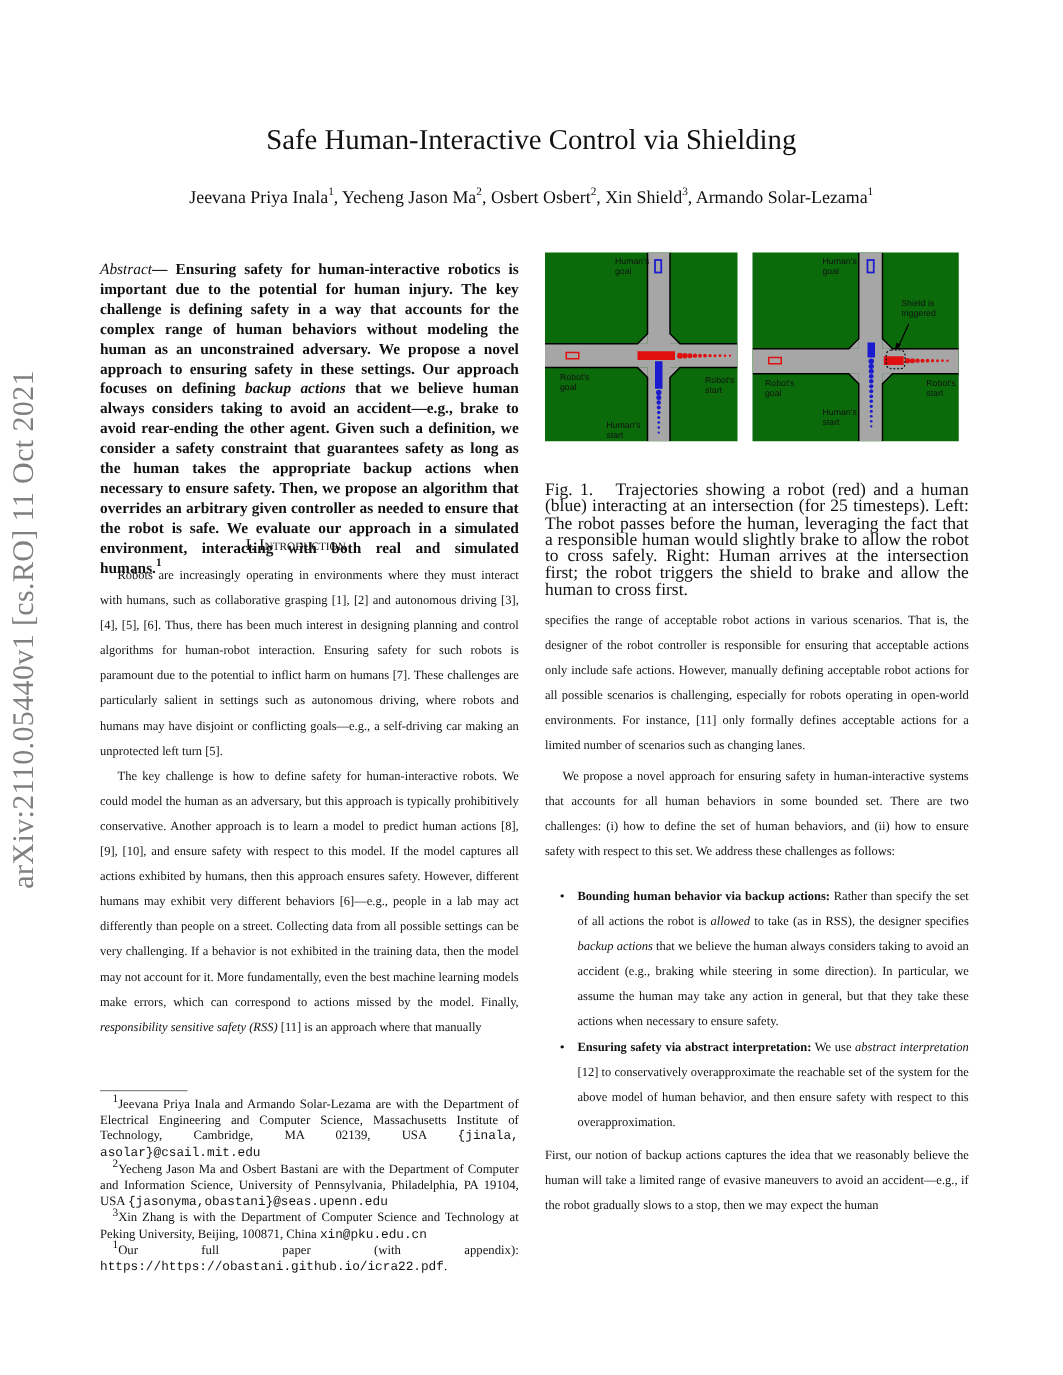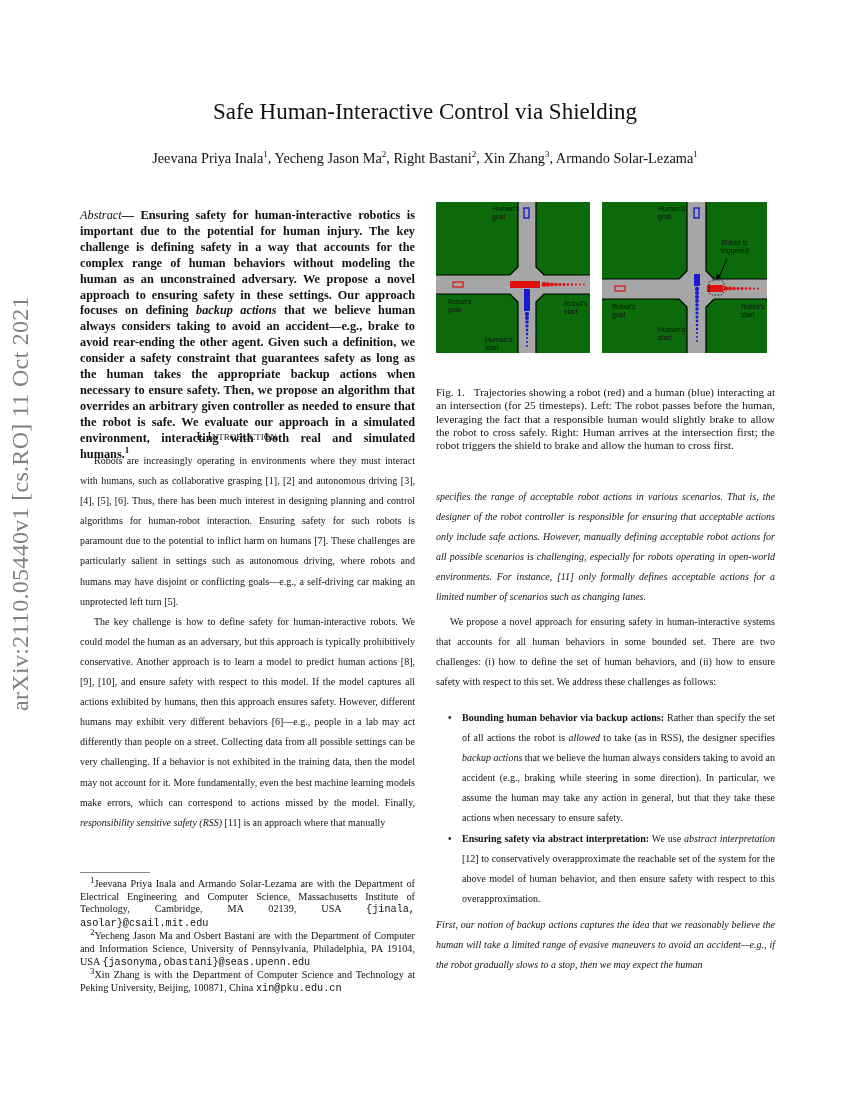--- a/index.html
+++ b/index.html
@@ -8,66 +8,67 @@
   .title { position:absolute; left:0; width:850px; top:99px; text-align:center; font-weight:normal; font-size:23px; }
   .authors { position:absolute; left:0; width:850px; top:150px; text-align:center; font-size:14.3px; }
   sup { font-size:9px; vertical-align:super; line-height:0; }
   .col { position:absolute; font-size:10px; line-height:20.1px; text-align:justify; }
   .colL { left:80px; width:335px; }
   .colR { left:436px; width:339px; }
   .abstract { position:absolute; left:80px; top:208px; width:335px; font-weight:bold; font-size:12.3px; line-height:15.9px; text-align:justify; }
   .abstract i { }
   .sec-head { position:absolute; left:69px; width:335px; top:428px; text-align:center; font-size:13.2px; font-variant:small-caps; }
   p { margin:0; text-indent:14px; }
-  .noindent { text-indent:0;font-style:italic; }
+  .noindent { text-indent:0; }
   .foot { position:absolute; left:80px; top:878px; width:335px; font-size:10.2px; line-height:12.6px; text-align:justify; }
   .foot p { text-indent:10px; }
   .mono { font-family:"Liberation Mono", monospace; }
   .foot-rule { position:absolute; left:80px; top:872px; width:70px; border-top:0.6px solid #888; }
   .fig { position:absolute; top:202px; height:151px; background:#0b6b0b; overflow:hidden; }
   .figL { left:436px; width:154px; }
   .figR { left:602px; width:165px; }
   .fig svg { width:100%; height:100%; display:block; }
-  .caption { position:absolute; left:436px; top:386px; width:339px; font-size:11px; line-height:13.3px; text-align:justify; }
+  .caption { position:absolute; left:436px; top:386px; width:339px; font-size:14px; line-height:13.3px; text-align:justify; }
   ul { margin:0; padding-left:26px; list-style:none; }
   li { position:relative; text-indent:0; }
   li::before { content:"\2022"; position:absolute; left:-14px; top:0; font-weight:bold; }
   .sm-lbl { font-family:"Liberation Sans", sans-serif; font-size:7px; fill:#111; }
 </style>
 </head>
 <body>
 
 <div class="arxiv">arXiv:2110.05440v1  [cs.RO]  11 Oct 2021</div>
 
 <div class="title">Safe Human-Interactive Control via Shielding</div>
 
 <div class="authors">
   <span>Jeevana Priya Inala</span><sup>1</sup>,
   <span>Yecheng Jason Ma</span><sup>2</sup>,
-  <span>Right Bastani</span><sup>2</sup>,
-  <span>Xin Zhang</span><sup>3</sup>,
+  <span>Osbert Osbert</span><sup>2</sup>,
+  <span>Xin Shield</span><sup>3</sup>,
   <span>Armando Solar-Lezama</span><sup>1</sup>
 </div>
 
 <div class="abstract">
   <i style="font-weight:normal">Abstract</i><span>— Ensuring safety for human-interactive robotics is important due to the potential for human injury. The key challenge is defining safety in a way that accounts for the complex range of human behaviors without modeling the human as an unconstrained adversary. We propose a novel approach to ensuring safety in these settings. Our approach focuses on defining </span><i>backup actions</i><span> that we believe human always considers taking to avoid an accident—e.g., brake to avoid rear-ending the other agent. Given such a definition, we consider a safety constraint that guarantees safety as long as the human takes the appropriate backup actions when necessary to ensure safety. Then, we propose an algorithm that overrides an arbitrary given controller as needed to ensure that the robot is safe. We evaluate our approach in a simulated environment, interacting with both real and simulated humans.</span><sup>1</sup>
 </div>
 
 <div class="sec-head">I. Introduction</div>
 
 <div class="col colL" style="top:451px;">
   <p>Robots are increasingly operating in environments where they must interact with humans, such as collaborative grasping [1], [2] and autonomous driving [3], [4], [5], [6]. Thus, there has been much interest in designing planning and control algorithms for human-robot interaction. Ensuring safety for such robots is paramount due to the potential to inflict harm on humans [7]. These challenges are particularly salient in settings such as autonomous driving, where robots and humans may have disjoint or conflicting goals—e.g., a self-driving car making an unprotected left turn [5].</p>
   <p><span>The key challenge is how to define safety for human-interactive robots. We could model the human as an adversary, but this approach is typically prohibitively conservative. Another approach is to learn a model to predict human actions [8], [9], [10], and ensure safety with respect to this model. If the model captures all actions exhibited by humans, then this approach ensures safety. However, different humans may exhibit very different behaviors [6]—e.g., people in a lab may act differently than people on a street. Collecting data from all possible settings can be very challenging. If a behavior is not exhibited in the training data, then the model may not account for it. More fundamentally, even the best machine learning models make errors, which can correspond to actions missed by the model. Finally, </span><i>responsibility sensitive safety (RSS)</i><span> [11] is an approach where that manually</span></p>
 </div>
 
 <div class="foot-rule"></div>
 <div class="foot">
   <p><sup>1</sup><span>Jeevana Priya Inala and Armando Solar-Lezama are with the Department of Electrical Engineering and Computer Science, Massachusetts Institute of Technology, Cambridge, MA 02139, USA </span><span class="mono">{jinala, asolar}@csail.mit.edu</span></p>
   <p><sup>2</sup><span>Yecheng Jason Ma and Osbert Bastani are with the Department of Computer and Information Science, University of Pennsylvania, Philadelphia, PA 19104, USA </span><span class="mono">{jasonyma,obastani}@seas.upenn.edu</span></p>
   <p><sup>3</sup><span>Xin Zhang is with the Department of Computer Science and Technology at Peking University, Beijing, 100871, China </span><span class="mono">xin@pku.edu.cn</span></p>
+  <p><sup>1</sup><span>Our full paper (with appendix): </span><span class="mono">https://https://obastani.github.io/icra22.pdf</span><span>.</span></p>
 </div>
 
 <div class="fig figL">
   <svg viewBox="0 0 154 151">
     <rect x="82" y="0" width="18" height="151" fill="#a6a6a6"></rect>
     <rect x="0" y="73" width="154" height="19" fill="#a6a6a6"></rect>
     <polygon points="74,73 82,65 82,73" fill="#a6a6a6"></polygon>
     <polygon points="100,65 108,73 100,73" fill="#a6a6a6"></polygon>
     <polygon points="74,92 82,100 82,92" fill="#a6a6a6"></polygon>
     <polygon points="100,100 108,92 100,92" fill="#a6a6a6"></polygon>

